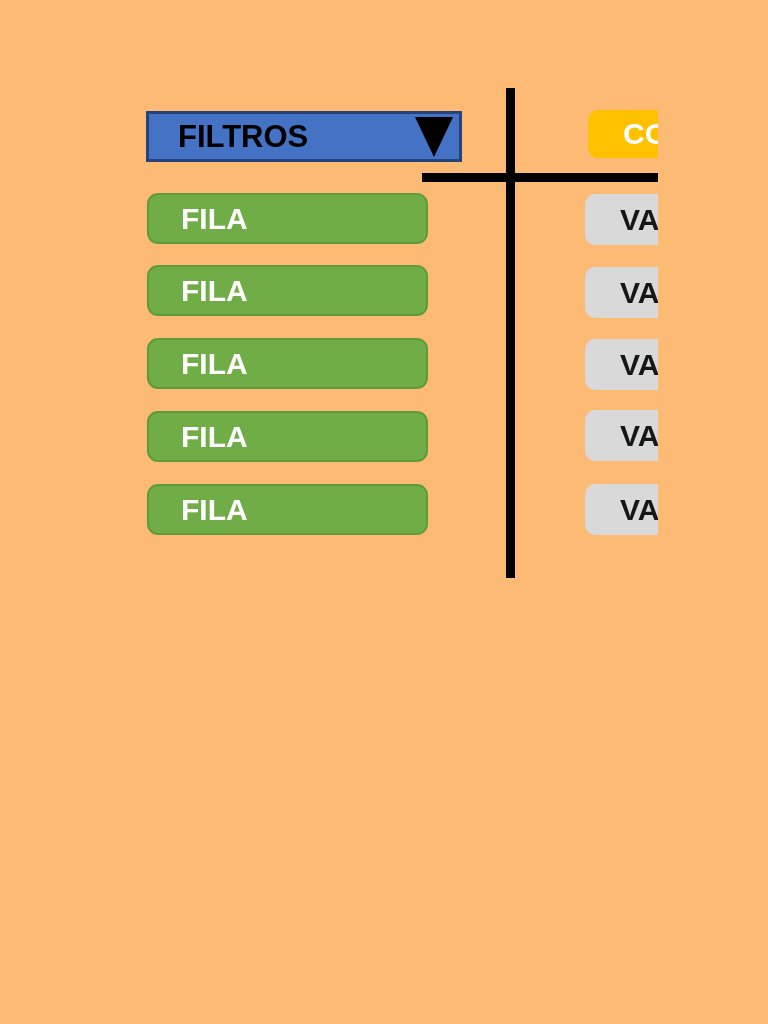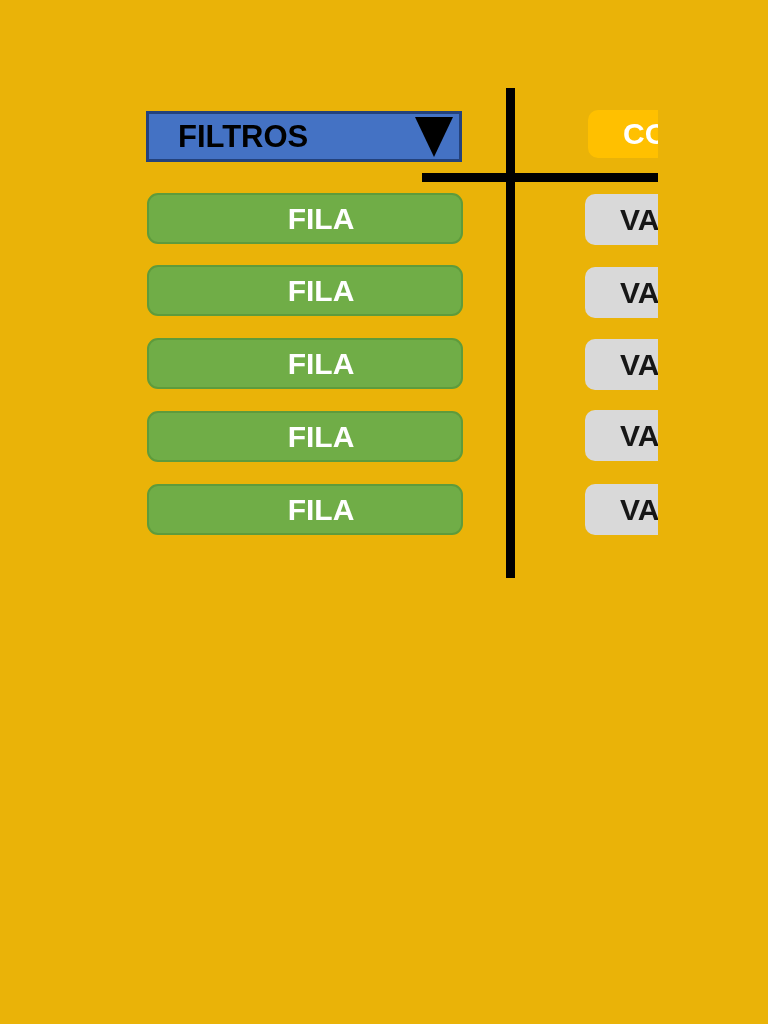--- a/index.html
+++ b/index.html
@@ -4,21 +4,21 @@
 <style>
   * { margin: 0; padding: 0; box-sizing: border-box; }
   html, body { background: #ffffff; }
   body {
     font-family: "Liberation Sans", "DejaVu Sans", sans-serif;
     width: 768px; height: 1024px;
     position: relative; overflow: hidden;
   }
   .canvas {
     position: absolute; left: 0; top: 0;
-    width: 768px; height: 1024px; background: #eab308;
+    width: 768px; height: 1024px; background: #fdba74;
   }
 
   
   .vline {
     position: absolute; left: 506px; top: 88px;
     width: 9px; height: 490px; background: #000000;
   }
   .hline {
     position: absolute; left: 422px; top: 173px;
     width: 236px; height: 9px; background: #000000;
@@ -40,27 +40,26 @@
     position: absolute; right: 6px; top: 3px;
     width: 0; height: 0;
     border-left: 19px solid transparent;
     border-right: 19px solid transparent;
     border-top: 40px solid #000000;
   }
 
   
   .btn-fila {
     position: absolute; left: 147px;
-    width: 316px; height: 51px;
+    width: 281px; height: 51px;
     background: #70AD47;
     border: 2px solid #5E9B3C;
     border-radius: 11px;
     display: flex; align-items: center;
     padding-left: 32px;
-    justify-content: center;
   }
   .btn-fila .label {
     color: #ffffff; font-weight: bold; font-size: 30px;
   }
 
   
   .clip-region {
     position: absolute; left: 585px; top: 0;
     width: 73px; height: 600px;
     overflow: hidden;

